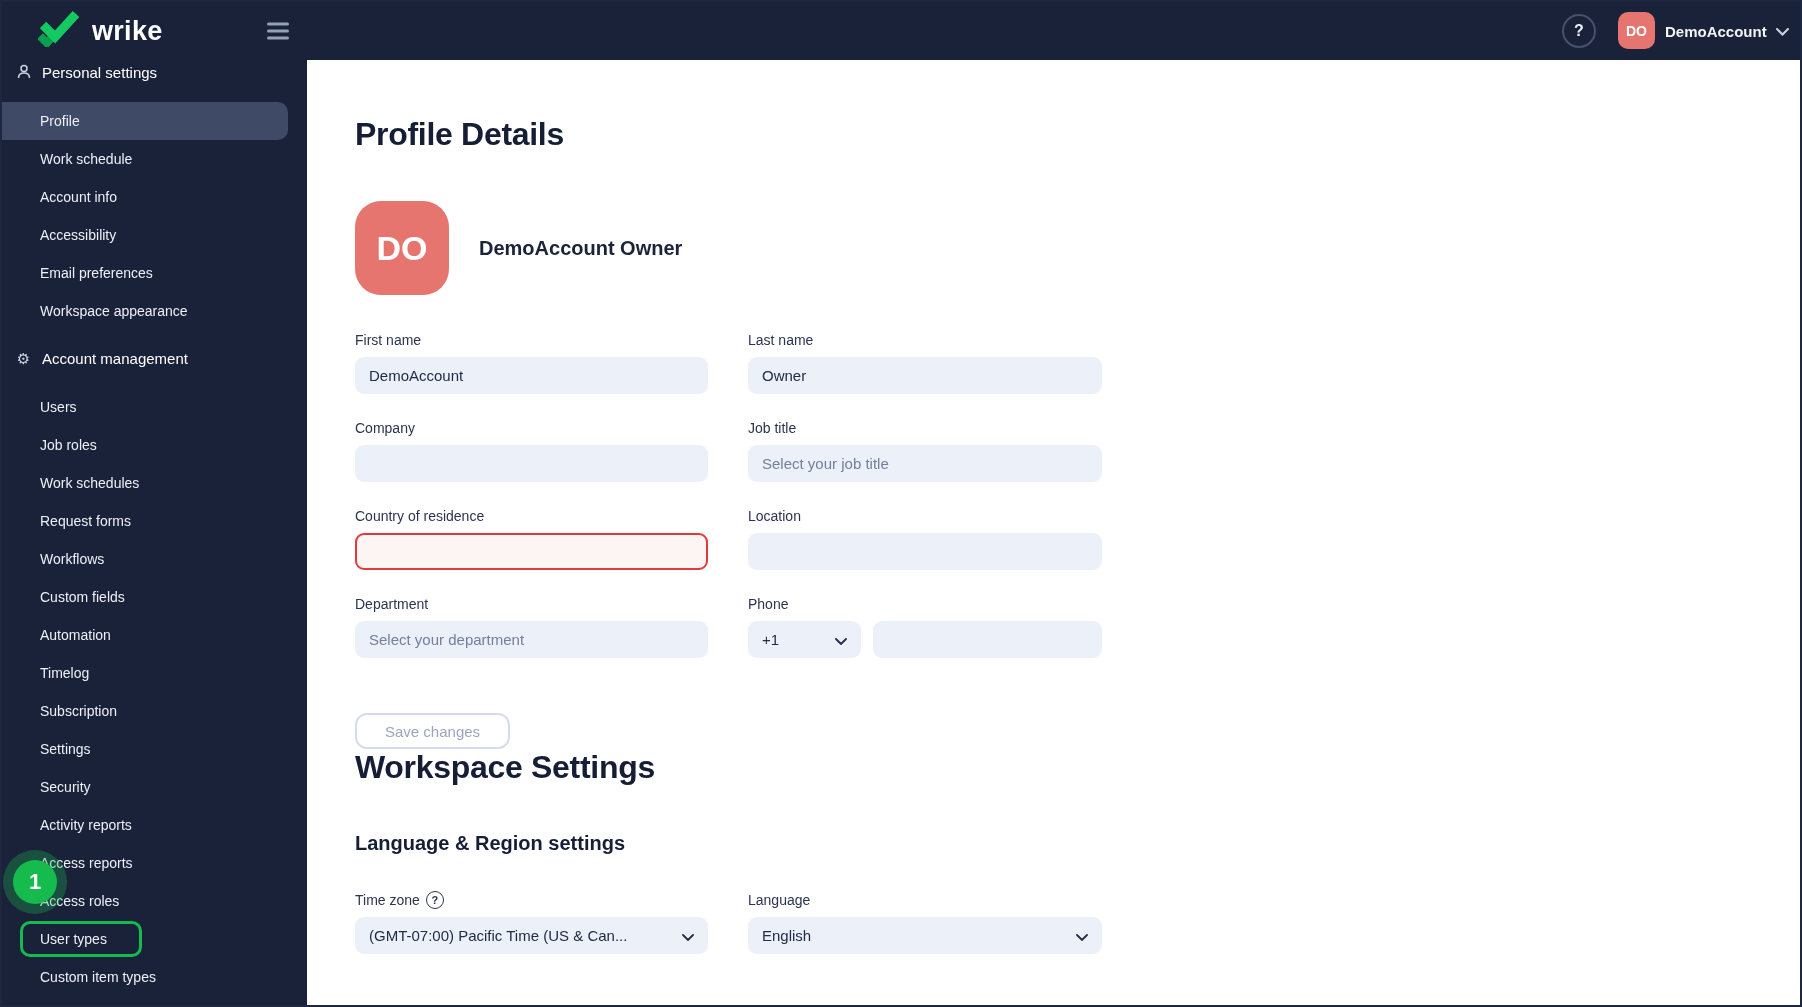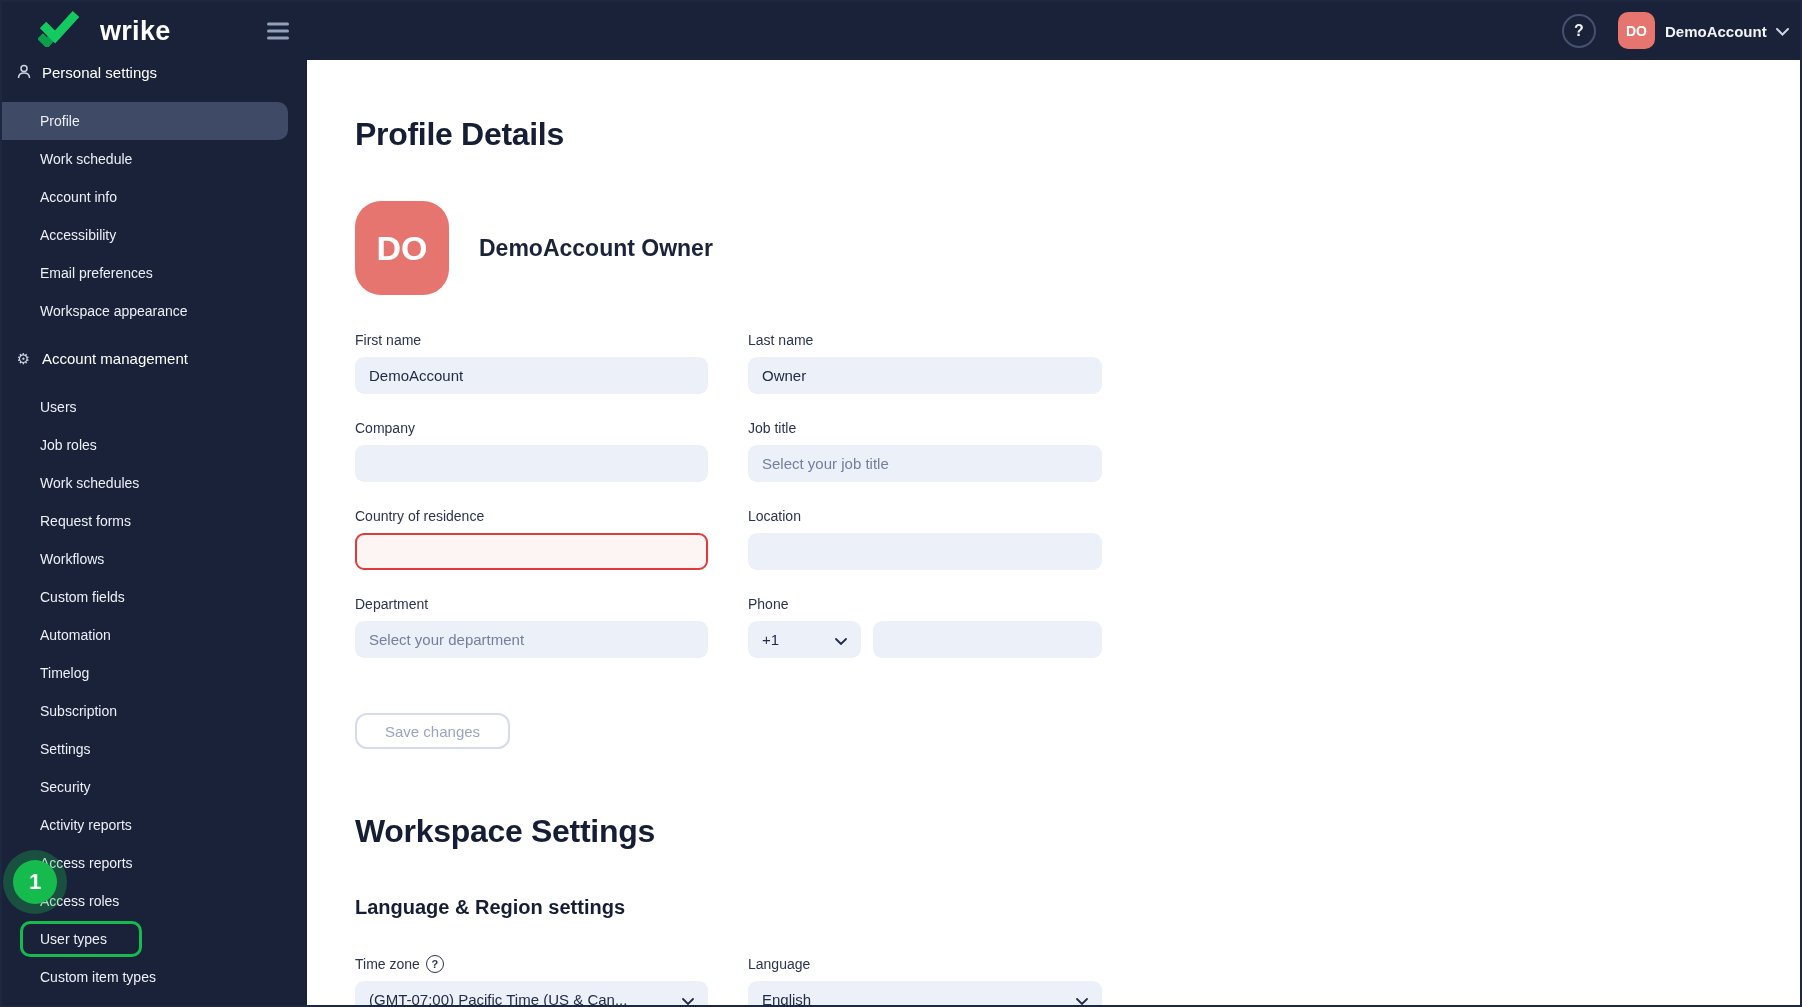--- a/index.html
+++ b/index.html
@@ -1,21 +1,21 @@
 <!DOCTYPE html>
 <html><head>
 <meta charset="utf-8">
 <style>
   * { margin:0; padding:0; box-sizing:border-box; }
   html,body { width:1802px; height:1007px; font-family:"Liberation Sans","DejaVu Sans",sans-serif; }
   .page { position:relative; width:1802px; height:1007px; background:#ffffff; border:2px solid #1e2740; overflow:hidden; }
 
   
   .topbar { position:absolute; left:0; top:0; width:100%; height:58px; background:#1a2239; z-index:5; }
-  .logo { position:absolute; left:36px; top:50%; transform:translateY(-50%); display:flex; align-items:center; gap:20px; }
+  .logo { position:absolute; left:36px; top:50%; transform:translateY(-50%); display:flex; align-items:center; gap:12px; }
   .brand-text { color:#ffffff; font-size:27px; font-weight:700; letter-spacing:.3px; }
   .hamburger { position:absolute; left:265px; top:50%; transform:translateY(-50%); width:22px; height:17px; display:flex; flex-direction:column; justify-content:space-between; cursor:pointer; }
   .hamburger span { display:block; height:3px; width:100%; background:#93a0ba; border-radius:2px; }
   .help-btn { position:absolute; left:1560px; top:50%; transform:translateY(-50%); width:34px; height:34px; border-radius:50%; border:2px solid #46516f; color:#eef1f7; font-size:16px; font-weight:700; display:flex; align-items:center; justify-content:center; cursor:pointer; }
   .avatar-sm { position:absolute; left:1616px; top:10px; width:37px; height:37px; border-radius:10px; background:#e5756e; color:#ffffff; font-size:14px; font-weight:800; display:flex; align-items:center; justify-content:center; }
   .account { position:absolute; left:1663px; top:50%; transform:translateY(-50%); display:flex; align-items:center; gap:9px; cursor:pointer; }
   .account-name { color:#f2f4f8; font-size:15px; font-weight:700; }
 
   
   .sidebar { position:absolute; left:0; top:58px; width:305px; height:949px; background:#1a2239; padding-top:4px; z-index:4; }
@@ -26,36 +26,36 @@
   .section-2 { margin-top:20px; }
   .annot-outline { position:absolute; left:18px; top:861px; width:122px; height:36px; border:3px solid #16bb4e; border-radius:10px; pointer-events:none; z-index:6; }
   .annot-halo { position:absolute; left:1px; top:790px; width:64px; height:64px; border-radius:50%; background:rgba(24,190,80,.30); z-index:6; }
   .annot-badge { position:absolute; left:11px; top:800px; width:44px; height:44px; border-radius:50%; background:#16bb4e; color:#ffffff; font-size:22px; font-weight:800; display:flex; align-items:center; justify-content:center; z-index:7; }
 
   
   .main { position:absolute; left:305px; top:58px; right:0; bottom:0; background:#ffffff; padding:56px 0 0 48px; }
   h1.page-title, h2.ws-title { color:#161e36; font-size:32px; font-weight:800; letter-spacing:-.3px; }
   .avatar-row { margin-top:48px; display:flex; align-items:center; }
   .avatar-lg { width:94px; height:94px; border-radius:26px; background:#e5756e; color:#ffffff; font-size:34px; font-weight:800; display:flex; align-items:center; justify-content:center; }
-  .full-name { margin-left:30px; color:#1a2338; font-size:23px; font-weight:700; }
+  .full-name { margin-left:30px; color:#1a2338; font-size:20px; font-weight:700; }
 
   .form { margin-top:36px; width:735px; }
   .frow { display:grid; grid-template-columns:353px 354px; column-gap:40px; margin-bottom:25px; }
   .flabel { display:flex; align-items:center; gap:6px; font-size:14px; color:#2b3450; margin-bottom:8px; height:18px; }
   .control { height:37px; border-radius:9px; background:#ecf0f8; display:flex; align-items:center; padding:0 14px; font-size:15px; color:#222c47; }
   .control .ph { color:#737f9c; }
   .control.error { background:#fdf4f4; border:2px solid #e03a3c; }
   .control.select { cursor:pointer; }
   .control.select .chev { margin-left:auto; }
   .tz-value { white-space:nowrap; overflow:hidden; max-width:300px; }
   .phone-cell { display:flex; gap:12px; }
   .code-select { width:113px; flex:none; }
   .phone-input { flex:1; }
   .save-btn { margin-top:30px; height:36px; min-width:145px; padding:0 28px; border-radius:12px; border:2px solid #d6dcec; background:#ffffff; color:#9aa5c1; font-size:15px; font-family:inherit; cursor:default; }
-  h2.ws-title { margin-top:64px; }
+  h2.ws-title { }
   h3.lr-title { margin-top:46px; color:#161e36; font-size:20px; font-weight:700; }
   .tz-row { margin-top:18px; margin-bottom:0; }
   .qmark { width:18px; height:18px; border-radius:50%; border:1.5px solid #2b3450; color:#2b3450; font-size:11px; font-weight:700; display:flex; align-items:center; justify-content:center; cursor:pointer; }
 </style>
 </head>
 <body>
 
 <div class="page">
 
   <div class="topbar">

